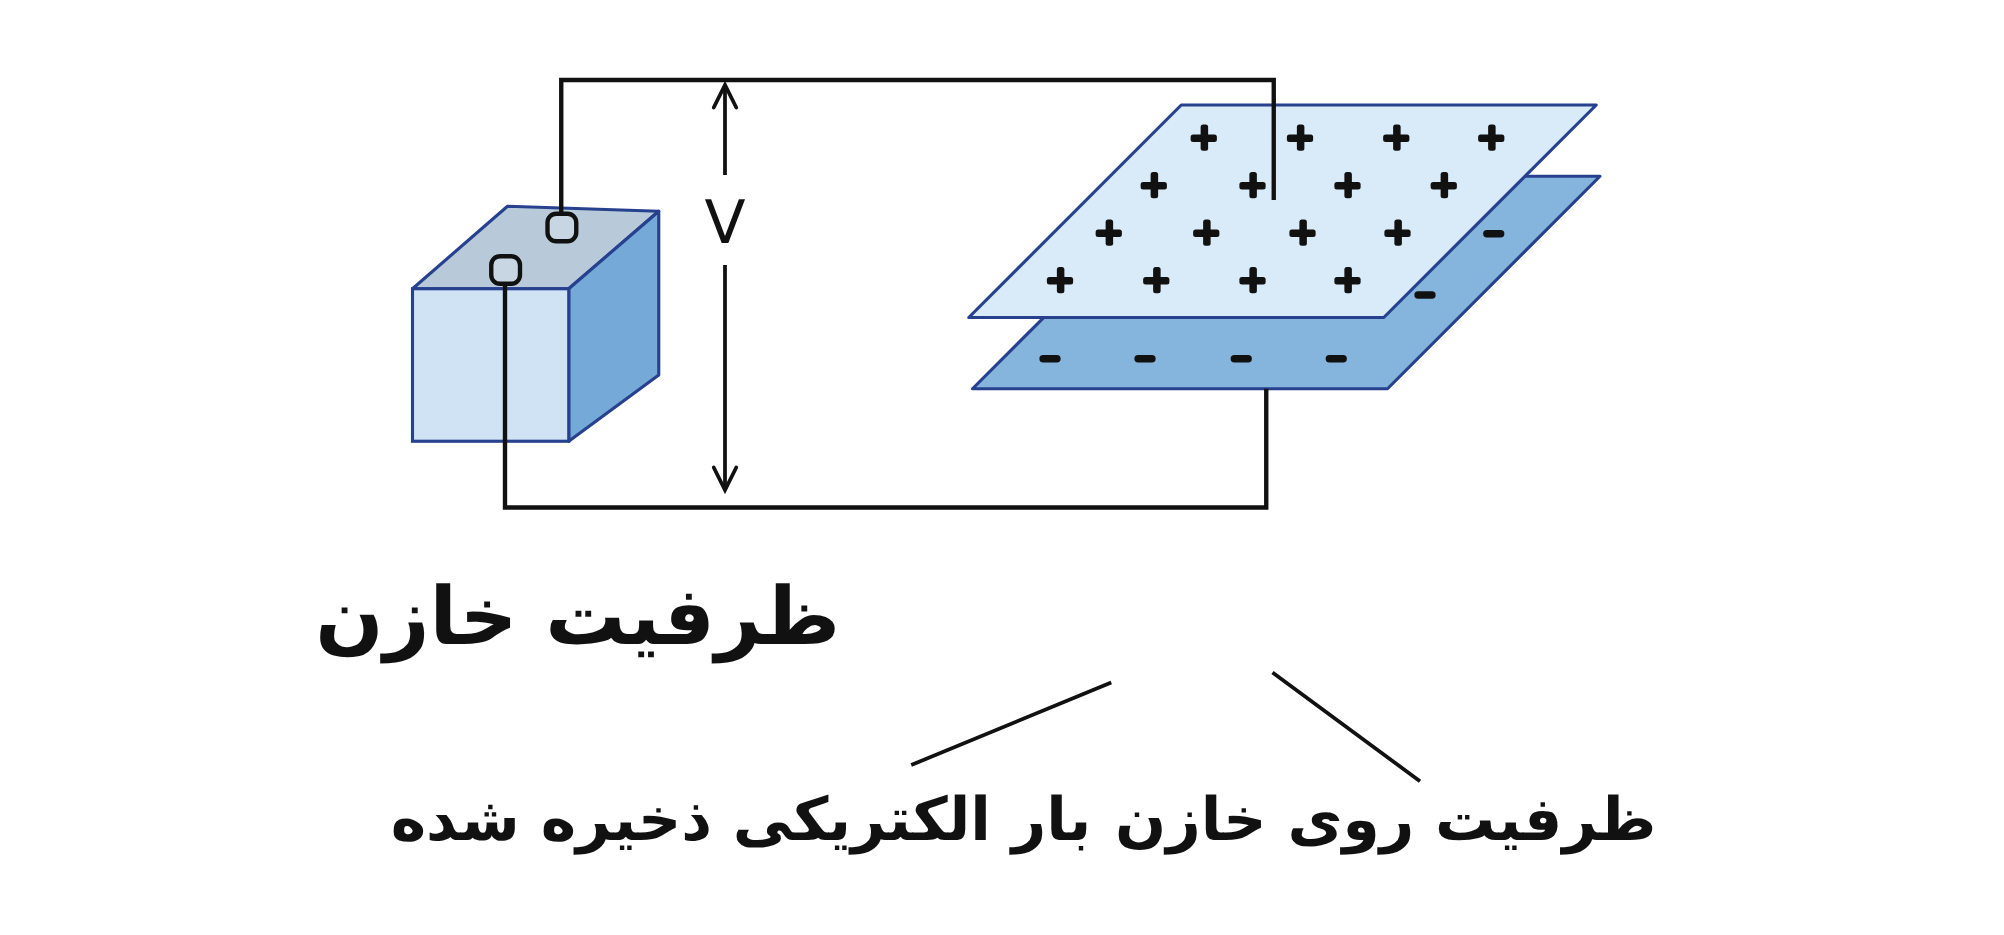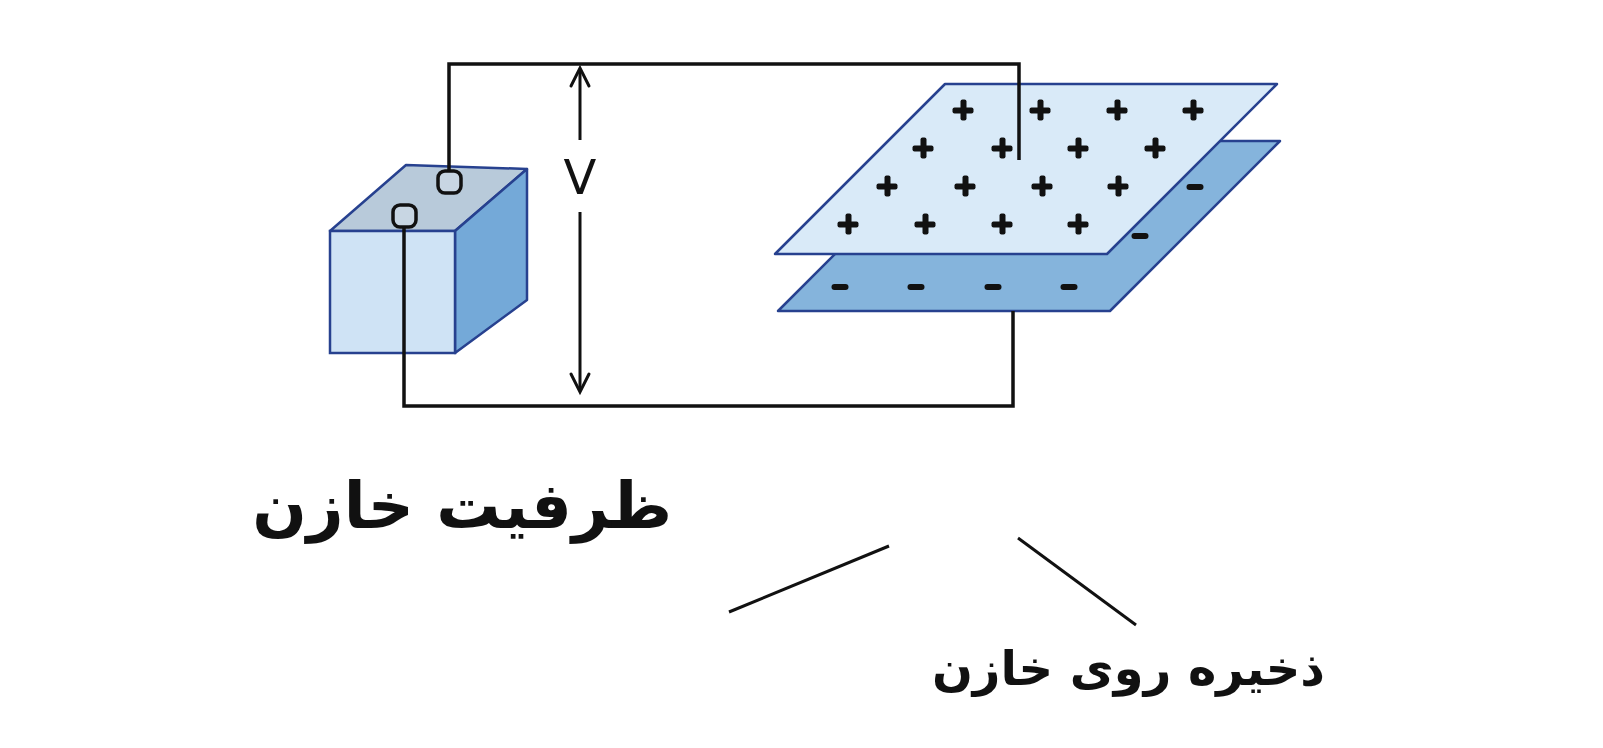--- a/index.html
+++ b/index.html
@@ -2,21 +2,21 @@
 <html lang="fa"><head>
 <meta charset="utf-8">
 <style>
   html,body{margin:0;padding:0;background:#fff;}
   body{width:1603px;height:748px;position:relative;overflow:hidden;
        font-family:"DejaVu Sans", sans-serif;}
   .canvas{position:absolute;inset:0;width:1603px;height:748px;}
   svg.diagram{position:absolute;left:0;top:0;width:1603px;height:748px;}
 
   
-  .txt{position:absolute;color:#111;line-height:1;white-space:nowrap;margin-top:12px;}
+  .txt{position:absolute;color:#111;line-height:1;white-space:nowrap;}
   .title-fa{left:322px;top:462px;width:350px;text-align:center;
             font-size:64px;font-weight:bold;direction:rtl;}
   .equation{left:748px;top:487px;font-size:56px;font-weight:bold;
             letter-spacing:0px;}
   .label-charge{left:368px;top:632px;width:505px;text-align:center;
             font-size:48px;font-weight:bold;direction:rtl;}
   .label-voltage{left:980px;top:632px;width:345px;text-align:center;
             font-size:48px;font-weight:bold;direction:rtl;}
 
   
@@ -80,15 +80,16 @@
       <span class="charge plus" style="left: 1078px; top: 224px; color: rgb(17, 17, 17);"></span>
       <span class="charge minus" style="left: 840px; top: 287px; color: rgb(17, 17, 17);"></span>
       <span class="charge minus" style="left: 916px; top: 287px; color: rgb(17, 17, 17);"></span>
       <span class="charge minus" style="left: 993px; top: 287px; color: rgb(17, 17, 17);"></span>
       <span class="charge minus" style="left: 1069px; top: 287px; color: rgb(17, 17, 17);"></span>
       <span class="charge minus" style="left: 1140px; top: 236px; color: rgb(17, 17, 17);"></span>
       <span class="charge minus" style="left: 1195px; top: 187px; color: rgb(17, 17, 17);"></span>
     </div>
 
   <div class="txt title-fa">ظرفیت خازن</div>
-  <div class="txt label-voltage">ذخیره روی خازن</div>
+  <div class="txt label-charge">بار الکتریکی ذخیره شده</div>
+  <div class="txt label-voltage">ظرفیت روی خازن</div>
 
 </div>
 
 </body></html>

